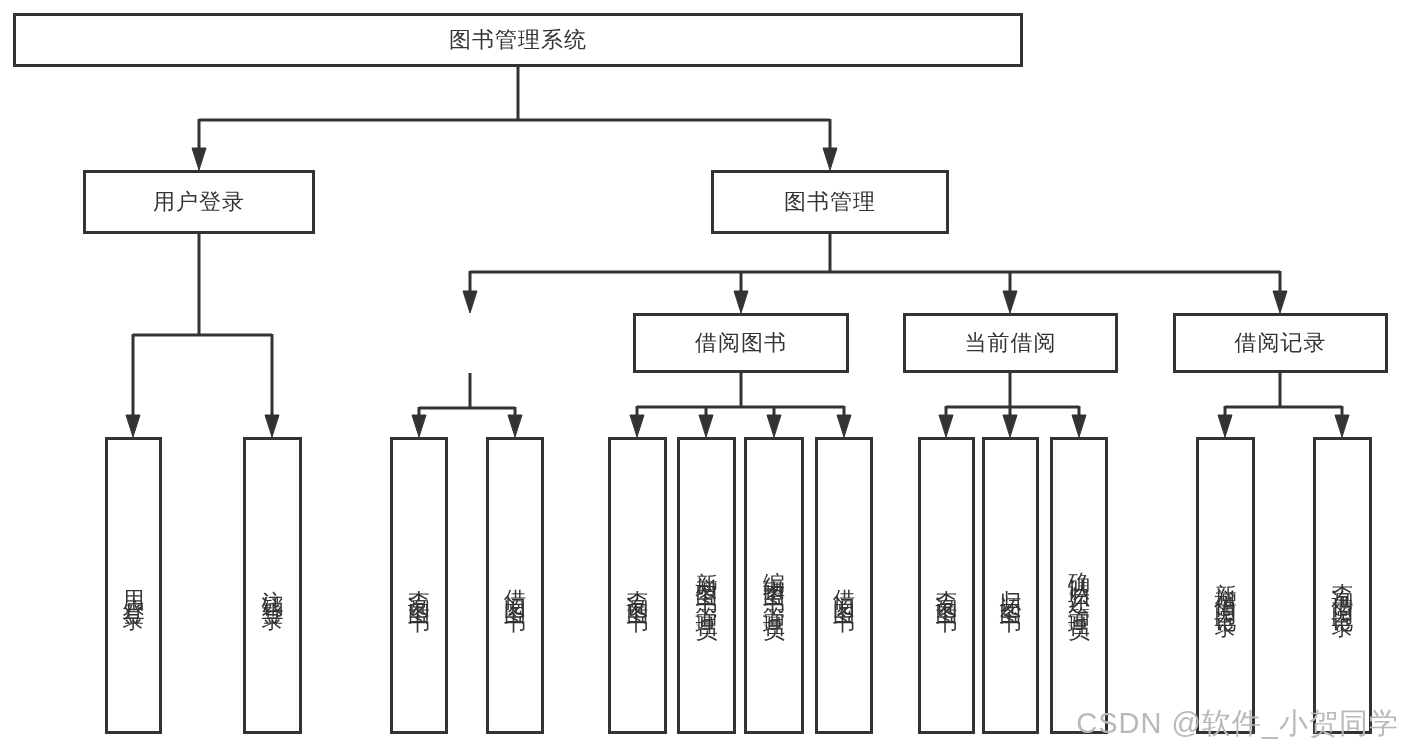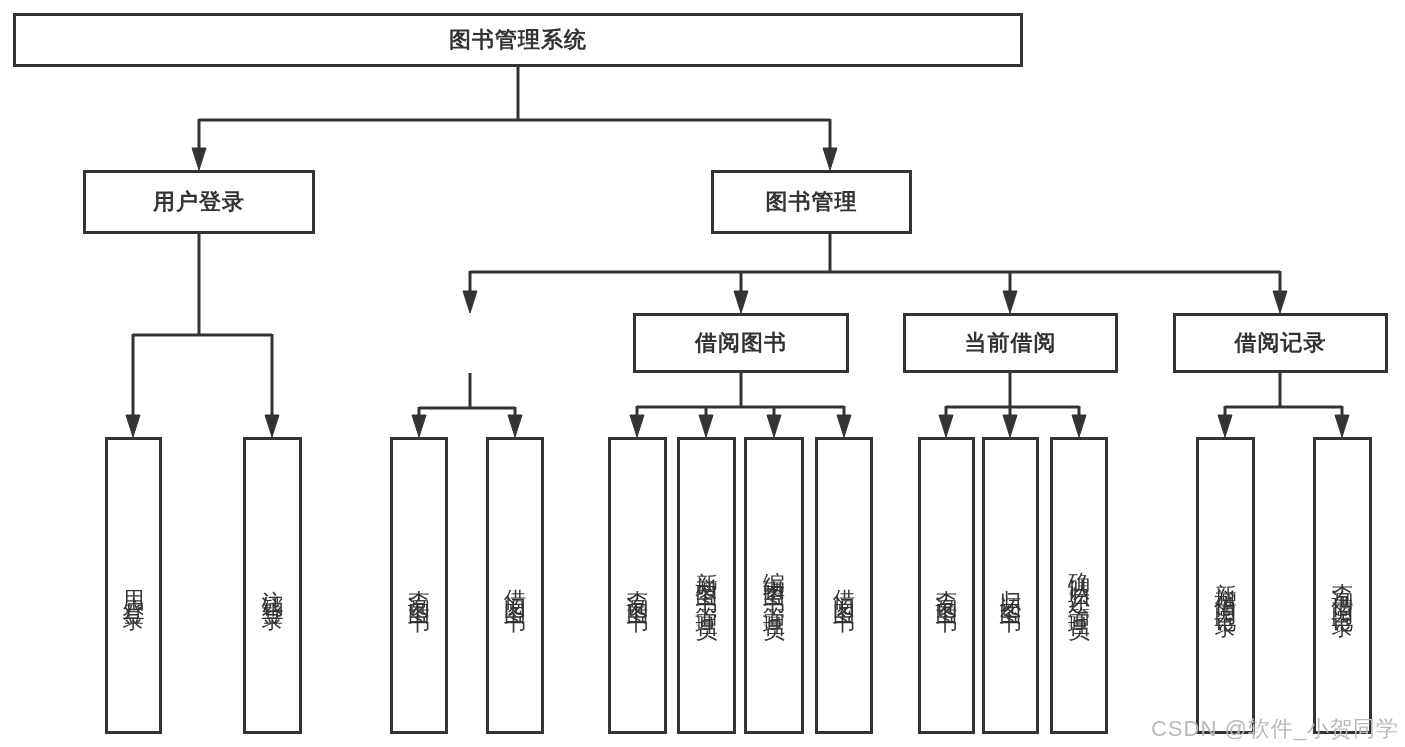--- a/index.html
+++ b/index.html
@@ -20,35 +20,34 @@
     border:3px solid #333333;
     display:flex;
     align-items:center;
     justify-content:center;
   }
   .hlabel{
     font-size:22px;
     color:#333333;
     white-space:nowrap;
     letter-spacing:1px;
-    font-weight:bold;
   }
   .vlabel{
     writing-mode:vertical-rl;
     text-orientation:mixed;
     font-size:22px;
     line-height:1;
     letter-spacing:7px;
     color:#333333;
   }
   .watermark{
     position:absolute;
     right:6px;
     bottom:3px;
-    font-size:22px;
+    font-size:29px;
     color:#b9b9b9;
     z-index:5;
     letter-spacing:1px;
     white-space:nowrap;
   }
 </style>
 </head>
 <body>
 
 <div class="canvas">
@@ -115,21 +114,21 @@
     <polygon points="1335,415 1349,415 1342,437"></polygon>
   </svg>
 
   <div class="box" style="left:13px;top:13px;width:1010px;height:54px">
     <span class="hlabel">图书管理系统</span>
   </div>
 
   <div class="box" style="left:83px;top:170px;width:232px;height:64px">
     <span class="hlabel">用户登录</span>
   </div>
-  <div class="box" style="left:711px;top:170px;width:201px;height:64px">
+  <div class="box" style="left:711px;top:170px;width:238px;height:64px">
     <span class="hlabel">图书管理</span>
   </div>
 
   <div class="box" style="left:633px;top:313px;width:216px;height:60px">
     <span class="hlabel">借阅图书</span>
   </div>
   <div class="box" style="left:1173px;top:313px;width:215px;height:60px">
     <span class="hlabel">借阅记录</span>
   </div>
   <div class="box" style="left:903px;top:313px;width:215px;height:60px">

